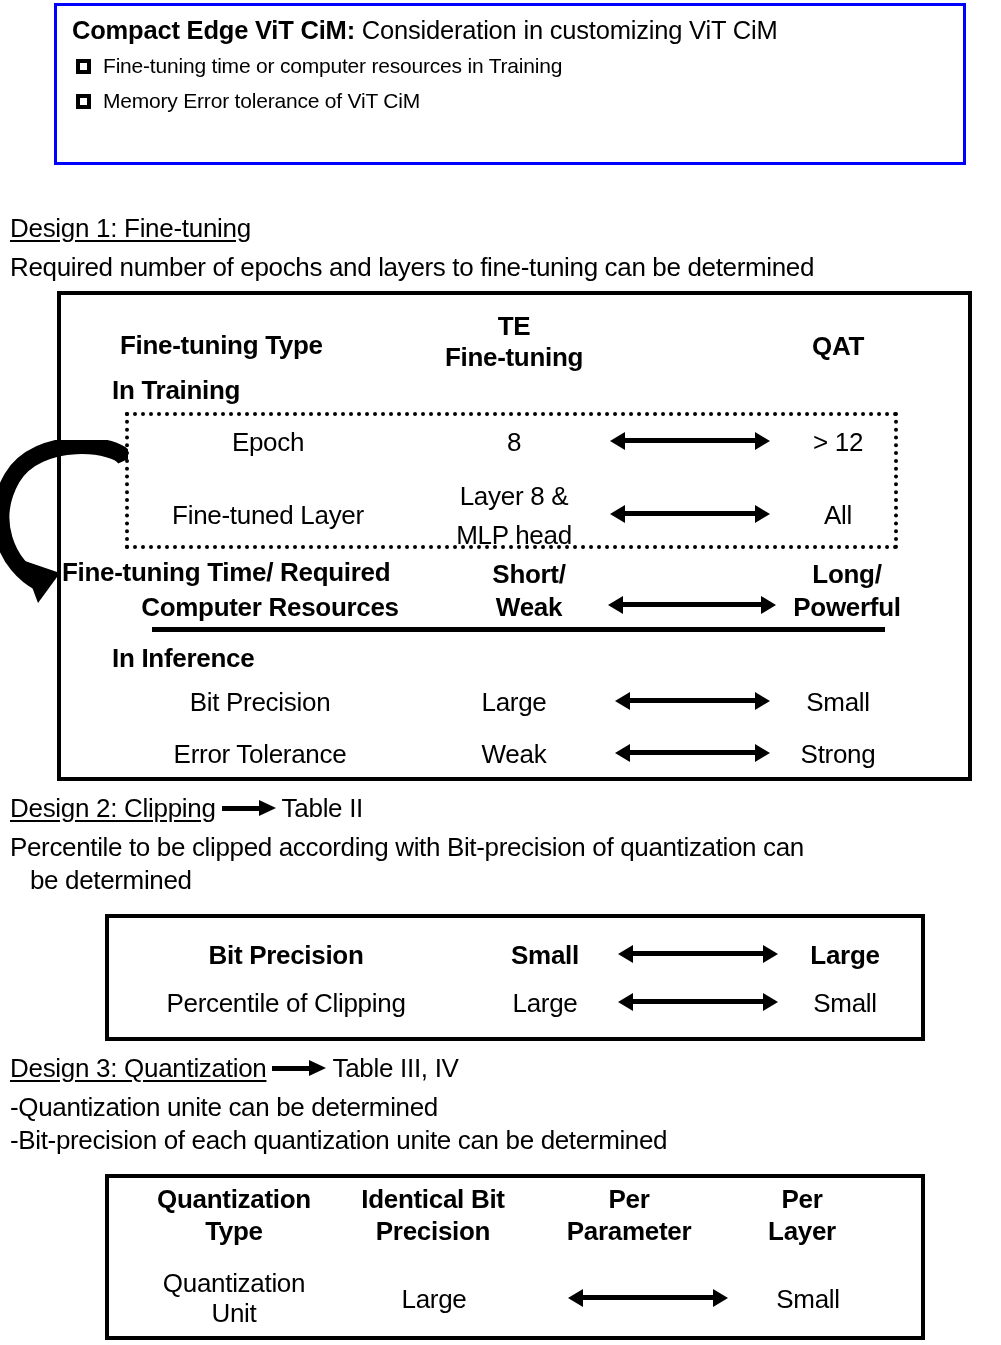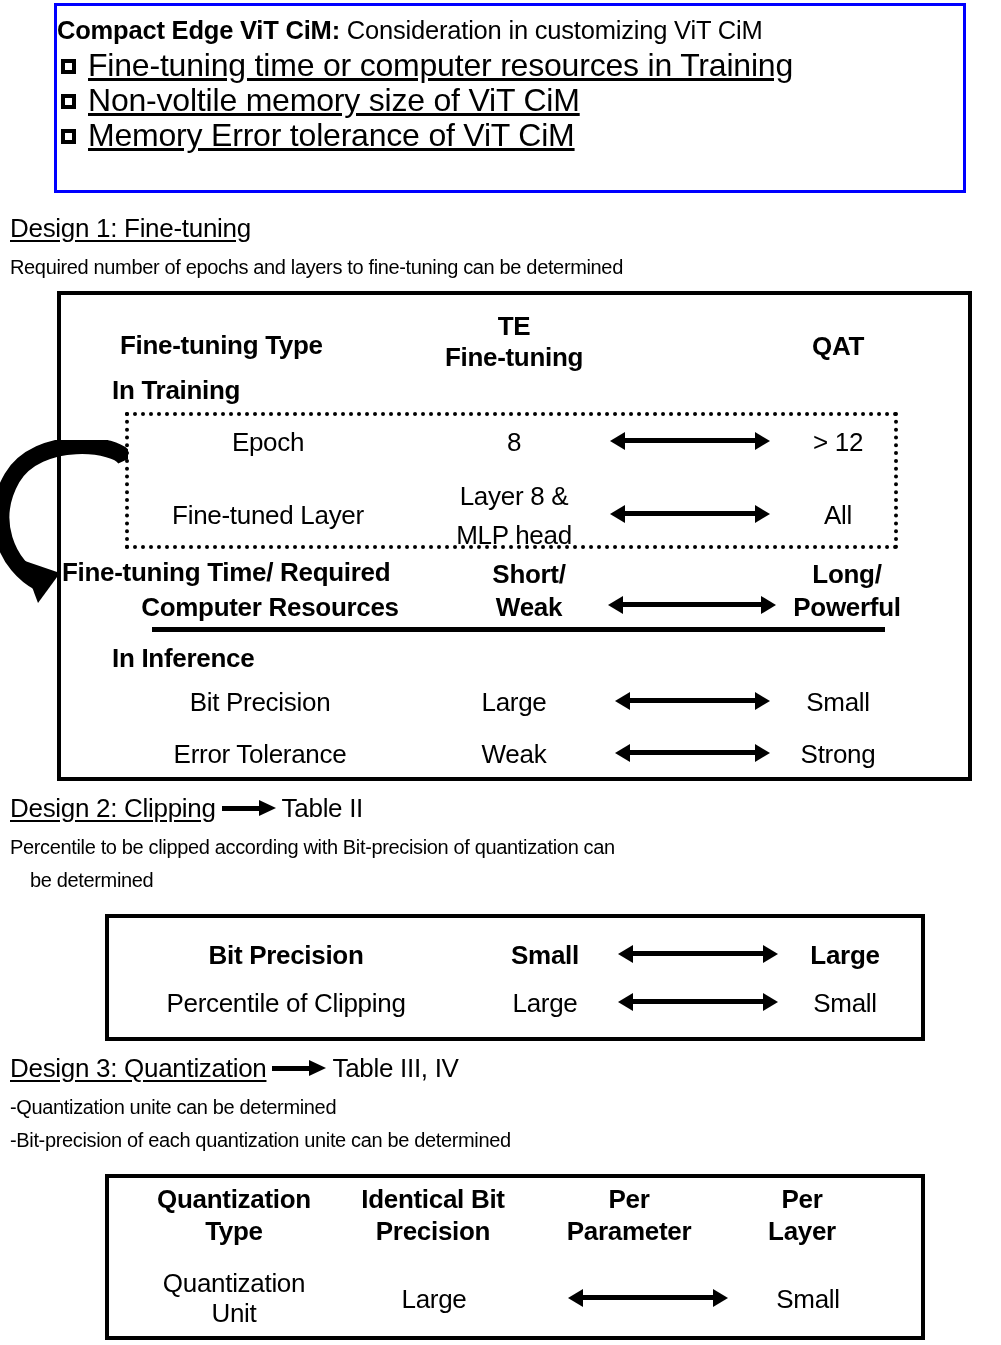--- a/index.html
+++ b/index.html
@@ -12,40 +12,39 @@
     font-family: "Liberation Sans", sans-serif;
     color: #000000;
     position: relative;
     overflow: hidden;
   }
 
   
   .header-box {
     position: absolute;
     left: 54px; top: 3px;
-    width: 912px; height: 190px;
+    width: 912px; height: 162px;
     border: 3px solid #0000ff;
     background: #ffffff;
-    padding: 7px 0 0 0;
+    padding: 7px 0 0 15px;
   }
   .header-title {
     font-size: 25.5px;
     line-height: 35px;
     white-space: nowrap;
     letter-spacing: -0.2px;
   }
   .header-title b { font-weight: bold; }
   .bullet-line {
-    font-size: 32px;
+    font-size: 21px;
     line-height: 35px;
     white-space: nowrap;
     display: flex;
     align-items: center;
     letter-spacing: -0.2px;
-    text-decoration: underline;
   }
   .cb {
     display: inline-block;
     width: 15px; height: 15px;
     border: 4px solid #000;
     background: #fff;
     margin-right: 12px;
     margin-left: 4px;
     flex: 0 0 auto;
     position: relative;
@@ -59,21 +58,21 @@
     line-height: 30px;
     white-space: nowrap;
     letter-spacing: -0.3px;
   }
   .sec-label .ul {
     text-decoration: underline;
     text-underline-offset: 3px;
   }
   .body-line {
     position: absolute;
-    font-size: 20px;
+    font-size: 26px;
     line-height: 31px;
     letter-spacing: -0.35px;
     white-space: nowrap;
   }
 
   
   .inline-arrow {
     display: inline-block;
     position: relative;
     width: 54px; height: 20px;
@@ -157,24 +156,20 @@
 <div class="header-box">
   <div class="header-title">
     <b>Compact Edge ViT CiM:</b><span> Consideration in customizing ViT CiM</span>
   </div>
   <div class="bullet-line">
     <span class="cb"></span>
     <span>Fine-tuning time or computer resources in Training</span>
   </div>
   <div class="bullet-line">
     <span class="cb"></span>
-    <span>Non-voltile memory size of ViT CiM</span>
-  </div>
-  <div class="bullet-line">
-    <span class="cb"></span>
     <span>Memory Error tolerance of ViT CiM</span>
   </div>
 </div>
 
 <div class="sec-label" style="left:10px; top:213px;">
   <span class="ul">Design 1: Fine-tuning</span>
 </div>
 <div class="body-line" style="left:10px; top:252px;">Required number of epochs and layers to fine-tuning can be determined</div>
 
 <div class="frame" style="left:57px; top:291px; width:915px; height:490px;"></div>

